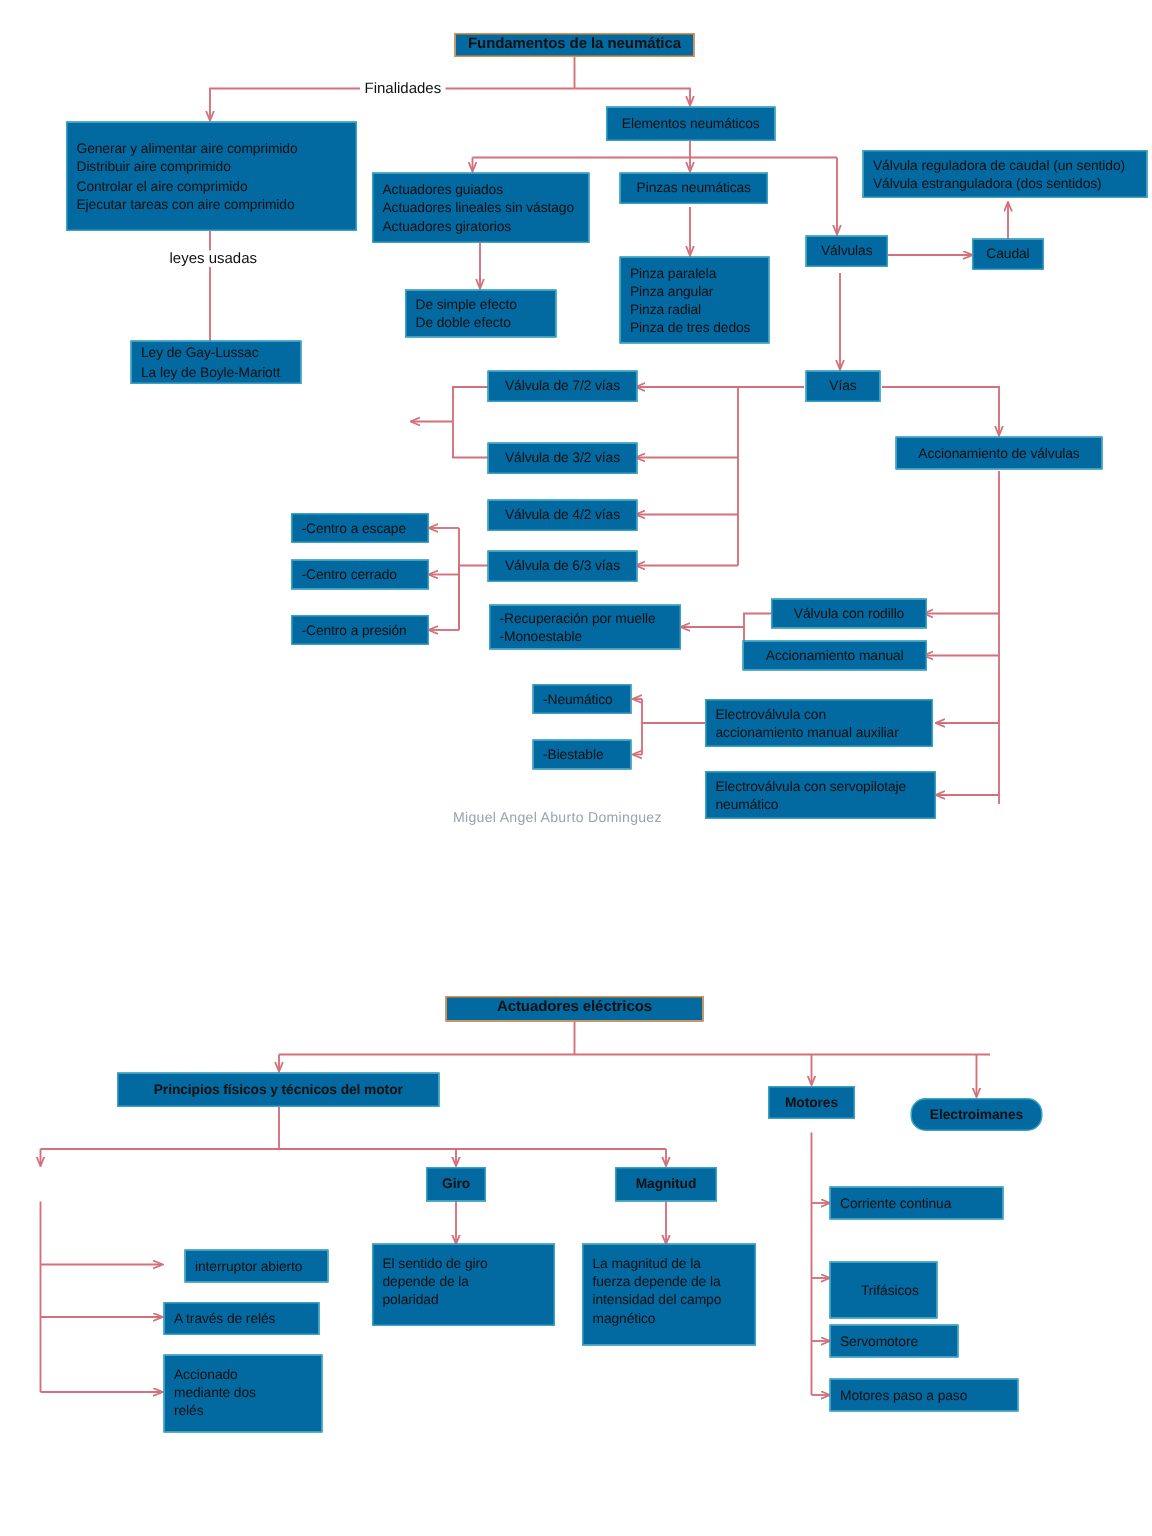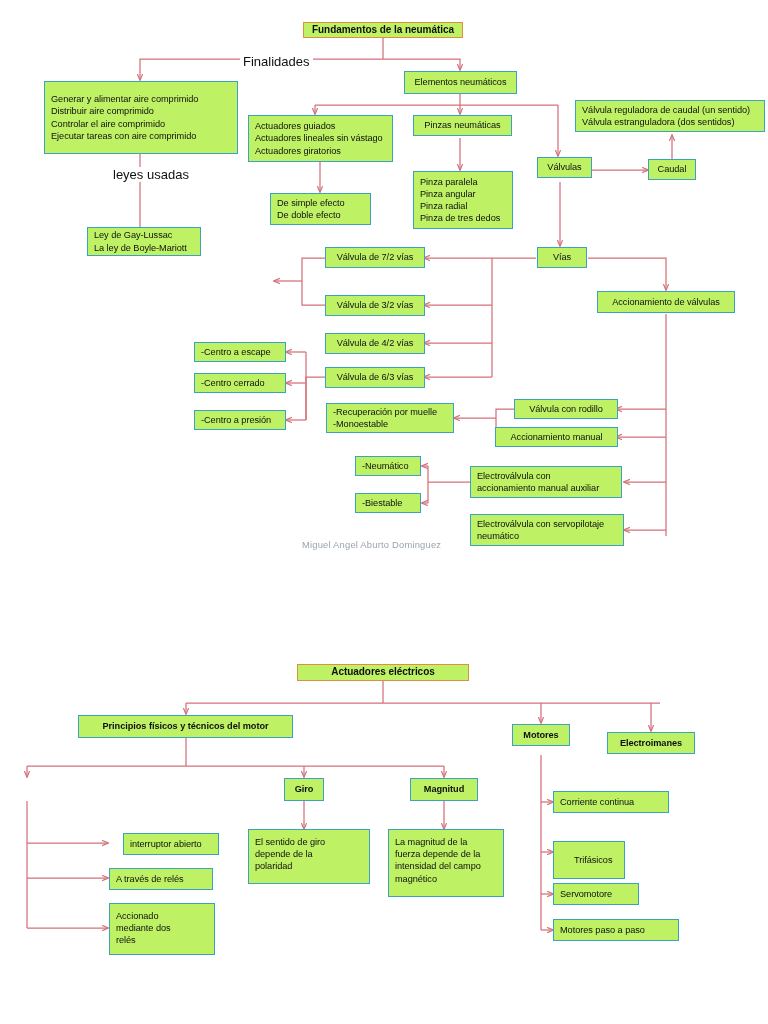--- a/index.html
+++ b/index.html
@@ -8,21 +8,21 @@
     width:768px;height:1024px;position:relative;overflow:hidden;
     font-family:"Liberation Sans","DejaVu Sans",sans-serif;
     color:#111111;
   }
   #canvas{position:absolute;left:0;top:0;width:768px;height:1024px;}
   svg.wires{position:absolute;left:0;top:0;width:768px;height:1024px;pointer-events:none;}
 
   .node{
     position:absolute;
     box-sizing:border-box;
-    background:#bef264;
+    background:#0369a1;
     border:1.6px solid #3aa3c2;
     display:flex;
     align-items:center;
     padding:2px 6px;
     font-size:9.2px;
     line-height:12.2px;
     letter-spacing:-0.05px;
     white-space:pre-line;
     color:#101010;
     z-index:3;
@@ -31,21 +31,21 @@
     border:1.8px solid #e08e3f;
     justify-content:center;
     font-weight:bold;
     font-size:10px;
   }
   .node.center{justify-content:center;}
   .node.bold{font-weight:bold;}
 
   .edge-label{
     position:absolute;
-    font-size:13px;
+    font-size:10px;
     color:#101010;
     background:#ffffff;
     padding:0 3px;
     z-index:4;
     white-space:nowrap;
   }
   .watermark{
     position:absolute;
     font-size:9.4px;
     color:#9aa3ad;
@@ -235,21 +235,21 @@
 neumático</div>
 
   <div class="watermark" style="left:302px;top:539px;">Miguel Angel Aburto Dominguez</div>
 
   <div class="node root" style="left:297px;top:664px;width:172px;height:17px;">Actuadores eléctricos</div>
 
   <div class="node center bold" style="left:78px;top:715px;width:215px;height:23px;">Principios físicos y técnicos del motor</div>
 
   <div class="node center bold" style="left:512px;top:724px;width:58px;height:22px;">Motores</div>
 
-  <div class="node center bold" style="left:607px;top:732px;width:88px;height:22px;">Electroimanes</div>
+  <div class="node center bold" style="left:607px;top:732px;width:88px;height:22px;border-radius:10px;">Electroimanes</div>
 
 
   <div class="node center bold" style="left:284px;top:778px;width:40px;height:23px;">Giro</div>
 
   <div class="node center bold" style="left:410px;top:778px;width:68px;height:23px;">Magnitud</div>
 
   <div class="node" style="left:123px;top:833px;width:96px;height:22px;">interruptor abierto</div>
 
   <div class="node" style="left:109px;top:868px;width:104px;height:22px;">A través de relés</div>
 

